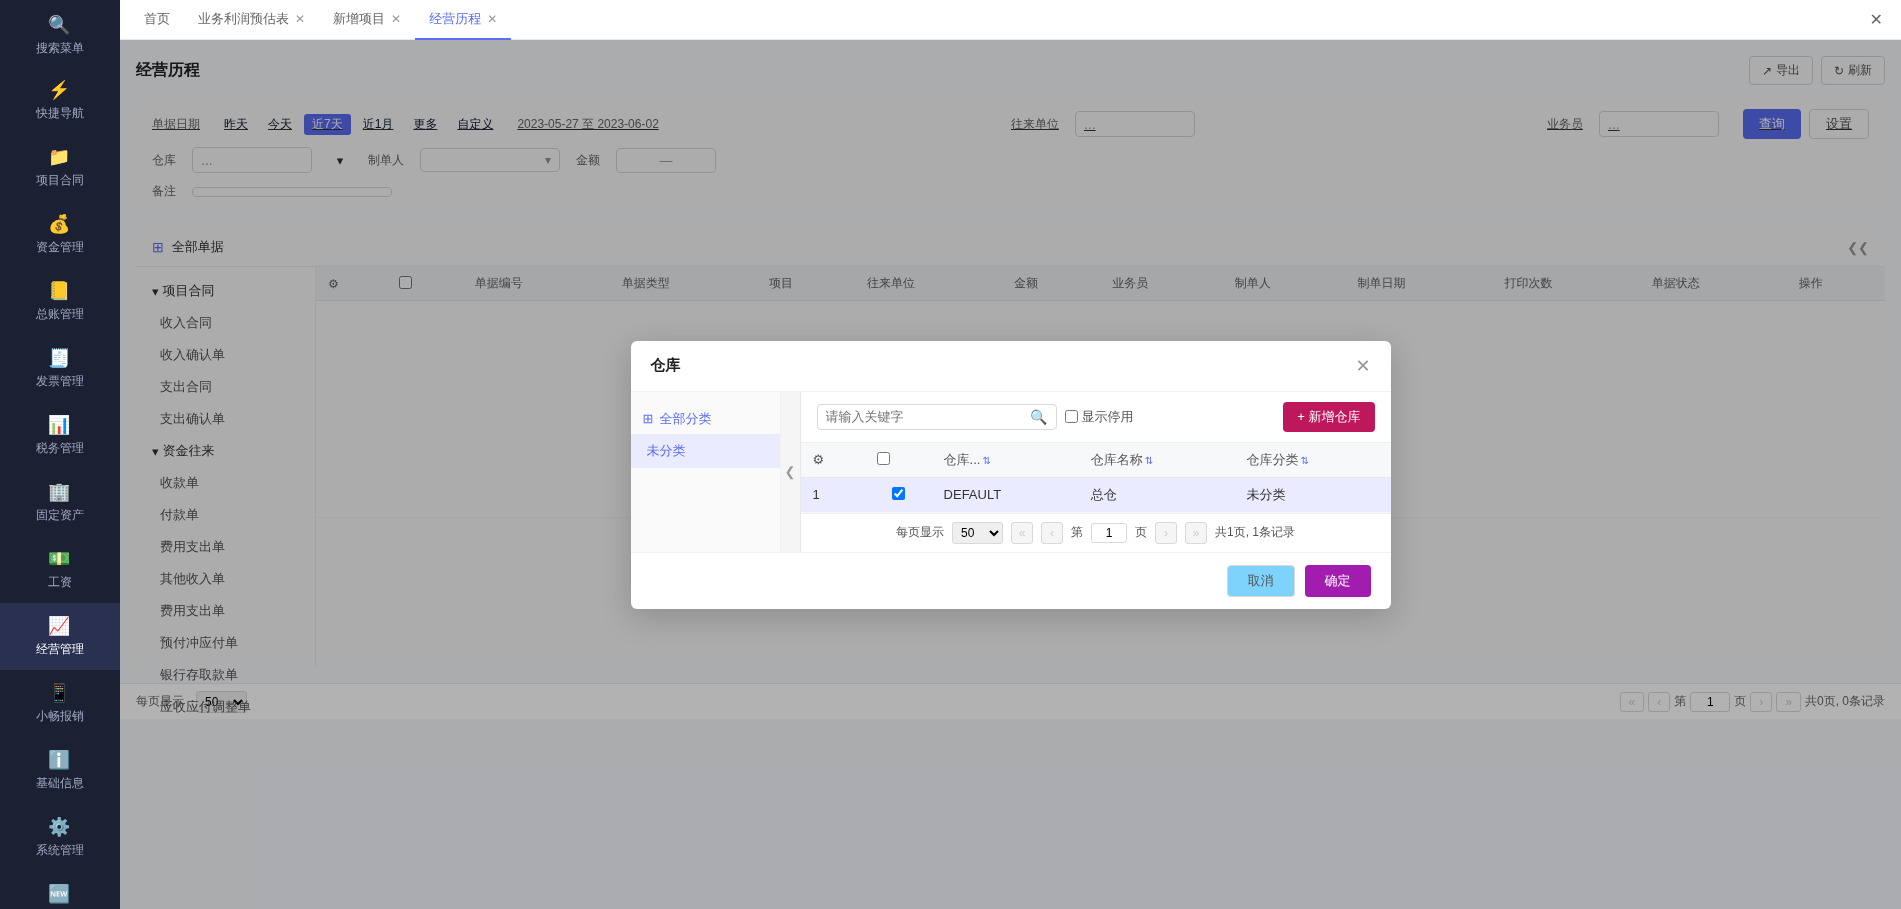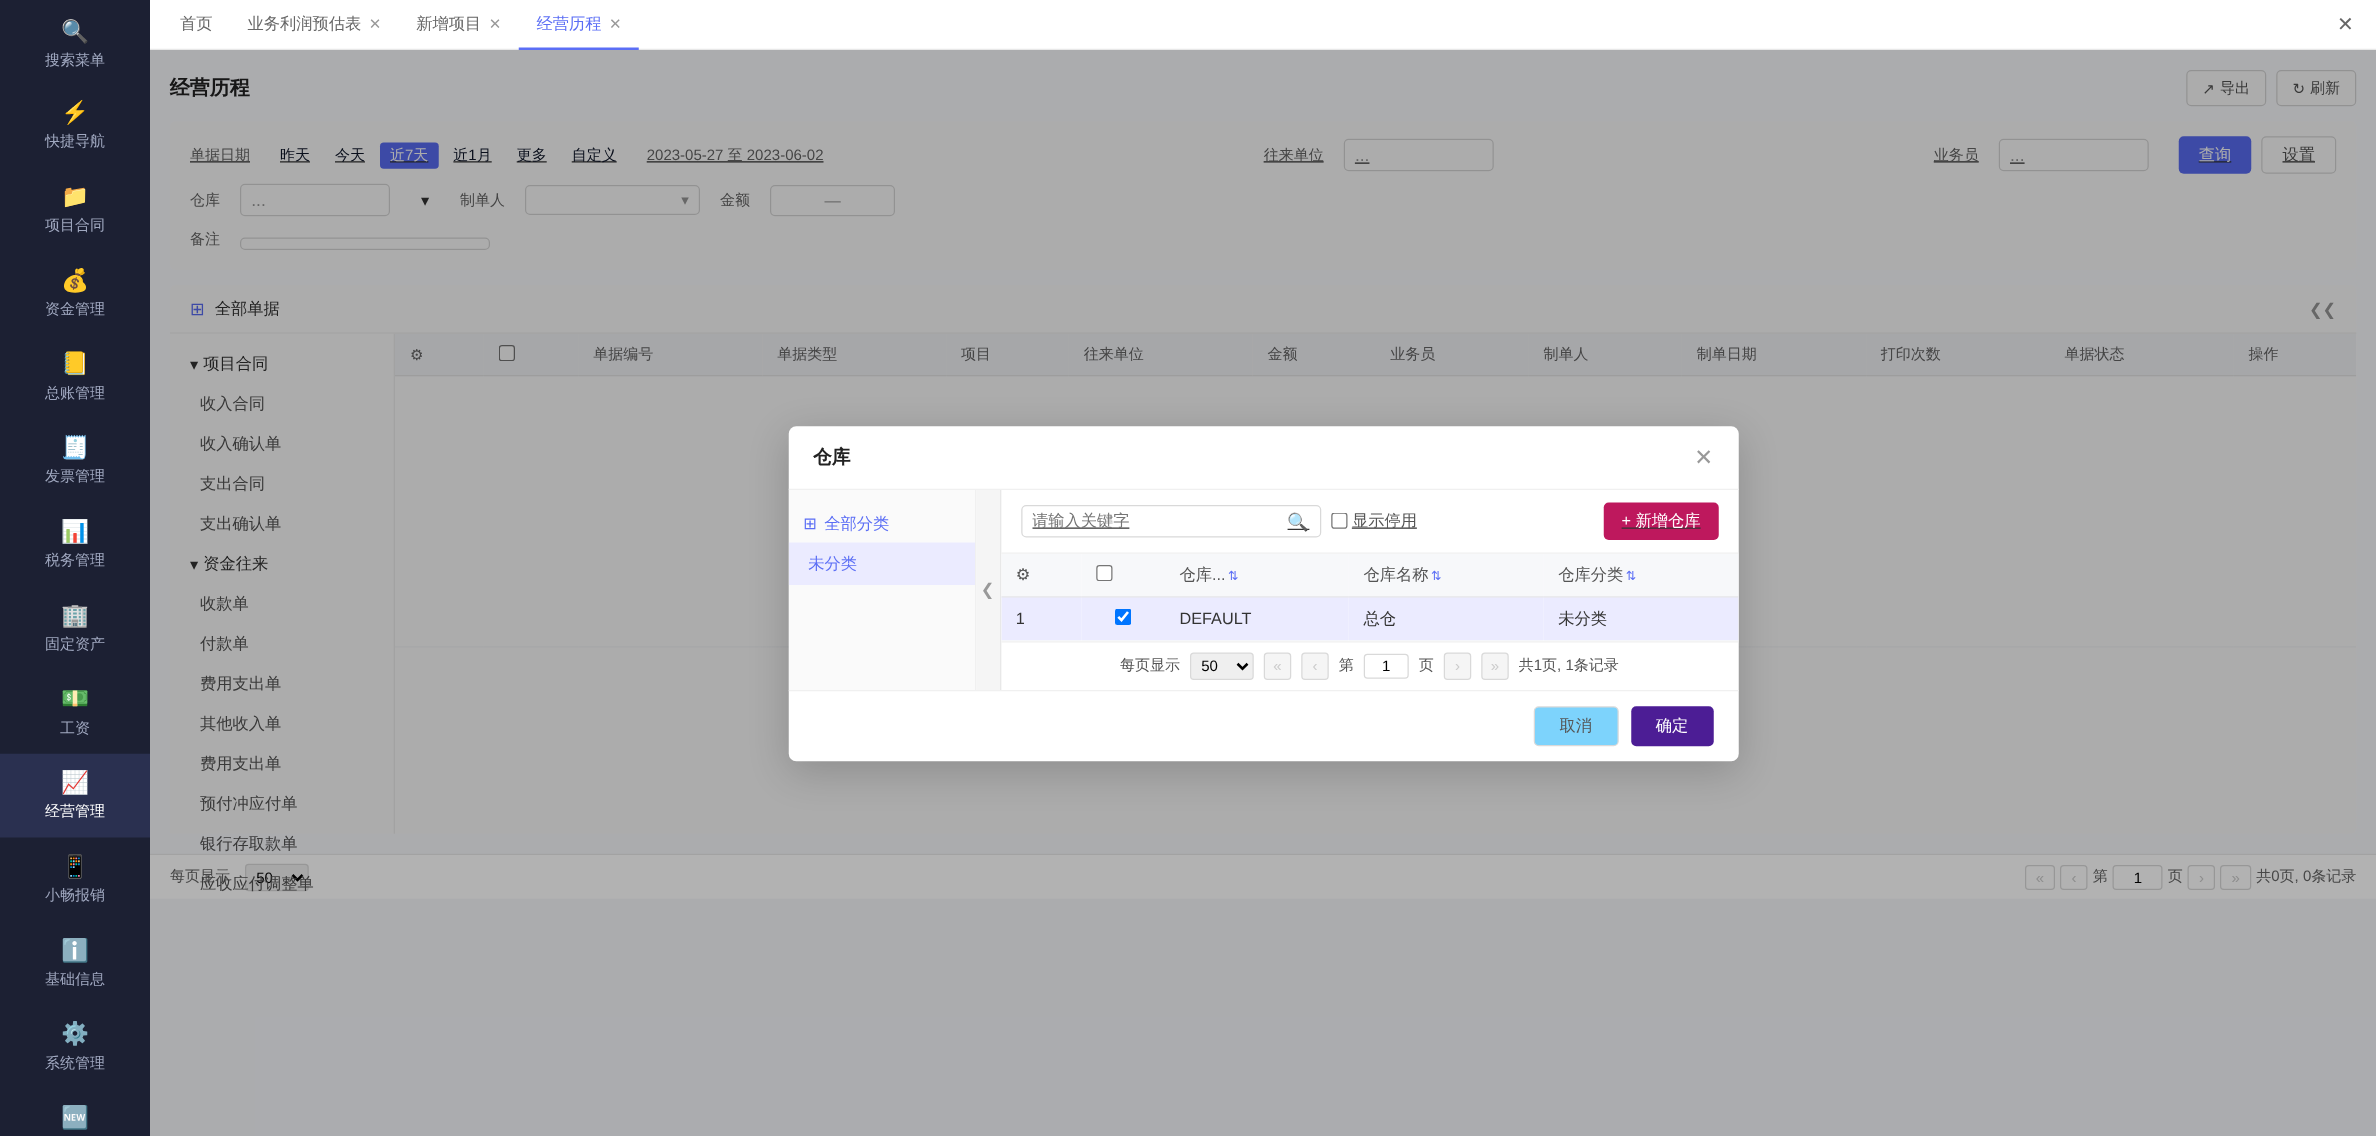--- a/index.html
+++ b/index.html
@@ -88,51 +88,51 @@
     .modal-header { display: flex; align-items: center; justify-content: space-between; padding: 14px 20px; border-bottom: 1px solid #f0f0f0; }
     .modal-title { font-size: 15px; font-weight: 600; color: #222; }
     .modal-close { cursor: pointer; color: #999; font-size: 18px; }
     .modal-body { display: flex; flex: 1; overflow: hidden; }
     .modal-sidebar { width: 150px; border-right: 1px solid #f0f0f0; padding: 12px 0; background: #fafafa; flex-shrink: 0; }
     .modal-sidebar-header { display: flex; align-items: center; gap: 6px; padding: 6px 12px; font-size: 13px; color: #5b6ef5; font-weight: 500; cursor: pointer; }
     .modal-sidebar-item { padding: 8px 16px; font-size: 13px; color: #555; cursor: pointer; }
     .modal-sidebar-item.active { background: #ebebff; color: #5b6ef5; }
     .modal-collapse-btn { width: 20px; display: flex; align-items: center; justify-content: center; background: #f5f5f5; border-right: 1px solid #e8e8e8; cursor: pointer; color: #999; flex-shrink: 0; }
     .modal-content { flex: 1; display: flex; flex-direction: column; overflow: hidden; }
-    .modal-toolbar { display: flex; align-items: center; gap: 8px; padding: 10px 16px; border-bottom: 1px solid #f0f0f0; text-decoration: underline; }
+    .modal-toolbar { display: flex; align-items: center; gap: 8px; padding: 10px 16px; border-bottom: 1px solid #f0f0f0; }
     .modal-search-box { display: flex; align-items: center; border: 1px solid #d9d9d9; border-radius: 4px; padding: 4px 8px; gap: 6px; flex: 1; max-width: 240px; }
     .modal-search-box input { border: none; outline: none; font-size: 13px; width: 100%; color: #333; }
     .modal-search-icon { color: #999; font-size: 14px; }
     .modal-checkbox { display: flex; align-items: center; gap: 4px; font-size: 13px; color: #555; }
     .modal-add-btn { margin-left: auto; background: #be185d; color: #fff; border: none; border-radius: 4px; padding: 6px 14px; cursor: pointer; font-size: 13px; display: flex; align-items: center; gap: 4px; }
     .modal-table-area { flex: 1; overflow: auto; }
     .modal-table { width: 100%; border-collapse: collapse; font-size: 13px; }
     .modal-table th { background: #f7f8fa; padding: 8px 12px; text-align: left; font-weight: 500; color: #555; border-bottom: 1px solid #e8e8e8; white-space: nowrap; }
     .modal-table th .sort-icon { color: #5b6ef5; margin-left: 2px; font-size: 10px; }
     .modal-table td { padding: 8px 12px; border-bottom: 1px solid #f5f6fa; }
     .modal-table tr.selected td { background: #ebebff; }
     .modal-footer-bar { display: flex; align-items: center; justify-content: center; gap: 8px; padding: 8px 16px; border-top: 1px solid #f0f0f0; font-size: 12px; color: #555; }
     .modal-footer-bar .page-select { border: 1px solid #d9d9d9; border-radius: 3px; padding: 2px 4px; font-size: 12px; }
     .modal-footer-bar .pag-btn { width: 22px; height: 22px; display: flex; align-items: center; justify-content: center; border: 1px solid #d9d9d9; border-radius: 3px; cursor: pointer; background: #fff; font-size: 12px; color: #555; }
     .modal-footer-bar .pag-btn:disabled { color: #ccc; background: #f5f5f5; cursor: not-allowed; }
     .modal-footer-bar .page-num-input { width: 36px; border: 1px solid #d9d9d9; border-radius: 3px; text-align: center; padding: 2px; font-size: 12px; }
     .modal-actions { display: flex; justify-content: flex-end; gap: 10px; padding: 12px 20px; border-top: 1px solid #f0f0f0; }
     .btn-cancel { padding: 6px 20px; border: 1px solid #d9d9d9; border-radius: 4px; background: #7dd3fc; cursor: pointer; font-size: 13px; color: #555; }
-    .btn-confirm { padding: 6px 20px; border: none; border-radius: 4px; background: #4c1d95; color: #fff; cursor: pointer; font-size: 13px; }
+    .btn-confirm { padding: 6px 20px; border: none; border-radius: 4px; background: #a21caf; color: #fff; cursor: pointer; font-size: 13px; }
 
     
     ::-webkit-scrollbar { width: 6px; height: 6px; }
     ::-webkit-scrollbar-thumb { background: #ccc; border-radius: 3px; }
     ::-webkit-scrollbar-track { background: transparent; }
 
     
     .bg-dimmed { filter: brightness(0.97); pointer-events: none; user-select: none; }
 
     
-    .notes-row { display: flex; align-items: flex-end; gap: 16px; padding: 4px 0; }
+    .notes-row { display: flex; align-items: center; gap: 16px; padding: 4px 0; }
 
     .checkbox-cell { text-align: center; }
 
     .empty-message { text-align: center; color: #999; padding: 40px 0; font-size: 13px; }
 
     
     .watermark-area { display: flex; align-items: center; justify-content: center; height: 200px; }
     .watermark-text { font-size: 48px; color: rgba(180,190,220,0.25); font-weight: bold; transform: rotate(-15deg); letter-spacing: 4px; user-select: none; }
   </style>
 </head>

